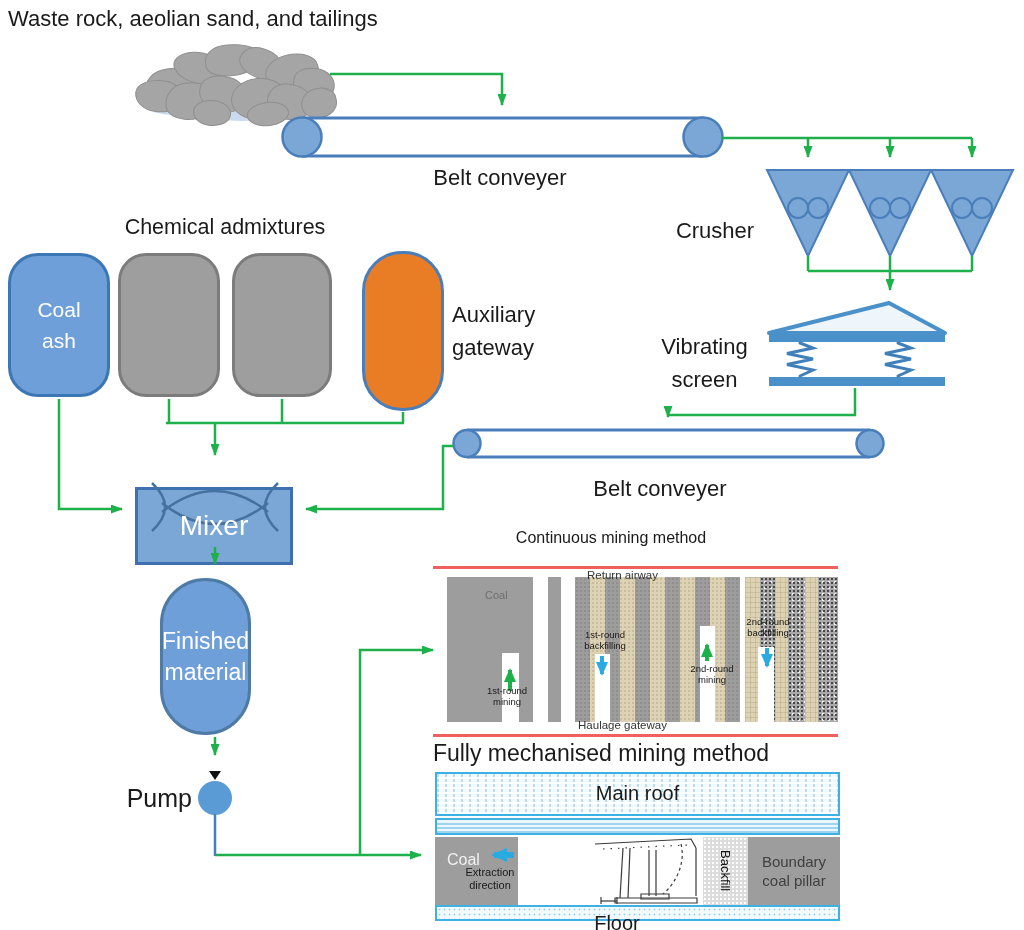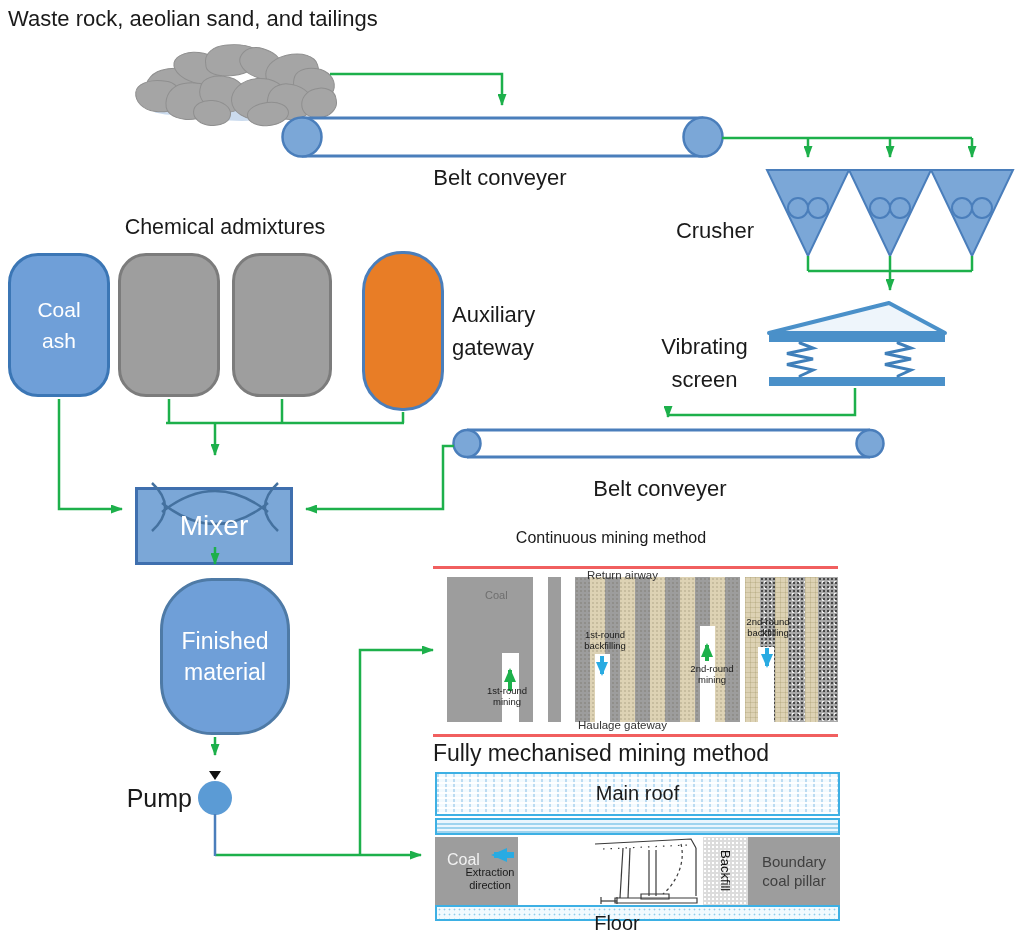--- a/index.html
+++ b/index.html
@@ -96,21 +96,21 @@
   <div class="tank tank-gray" style="left:118px;top:253px;width:102px;height:144px;"></div>
   <div class="tank tank-gray" style="left:232px;top:253px;width:100px;height:144px;"></div>
   <div class="tank tank-orange" style="left:362px;top:251px;width:82px;height:160px;"></div>
   <div class="lbl" style="left:452px;top:298px;font-size:22px;line-height:33px;">Auxiliary
 gateway</div>
 
   <div class="mixer-box abs" style="left:135px;top:468px;width:158px;height:78px;margin-top:19px;">
     <span class="shape-label" style="font-size:28px;">Mixer</span>
   </div>
 
-  <div class="capsule abs" style="left:160px;top:578px;width:130px;height:157px;">
+  <div class="capsule abs" style="left:160px;top:578px;width:91px;height:157px;">
     <span class="shape-label" style="font-size:23px;line-height:31px;">Finished
 material</span>
   </div>
 
   <div class="lbl" style="left:110px;top:784px;width:82px;font-size:25px;text-align:right;">Pump</div>
   <div class="pump-circle abs" style="left:198px;top:781px;width:34px;height:34px;"></div>
 
   <div class="lbl ctr" style="left:436px;top:529px;width:350px;font-size:16px;">Continuous mining method</div>
   <div class="redline" style="left:433px;top:566px;width:405px;"></div>
   <div class="lbl ctr tiny-lbl" style="left:540px;top:569px;width:165px;">Return airway</div>

